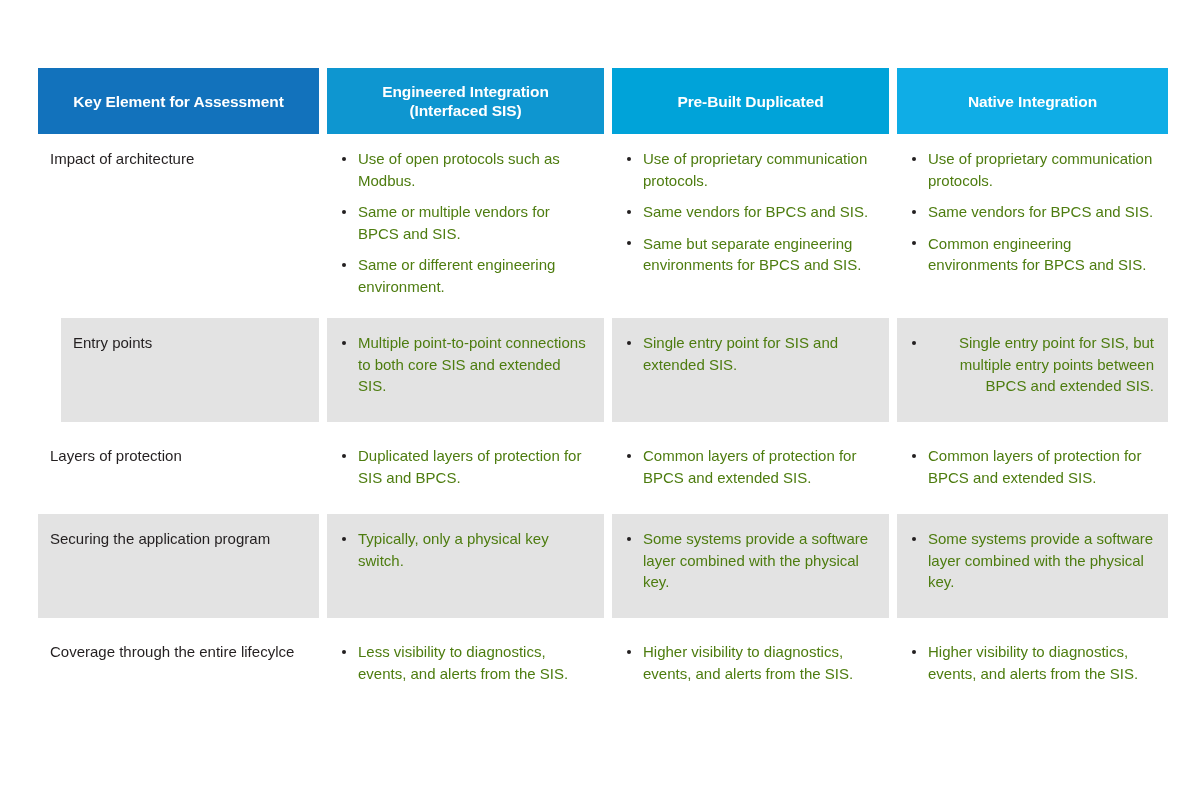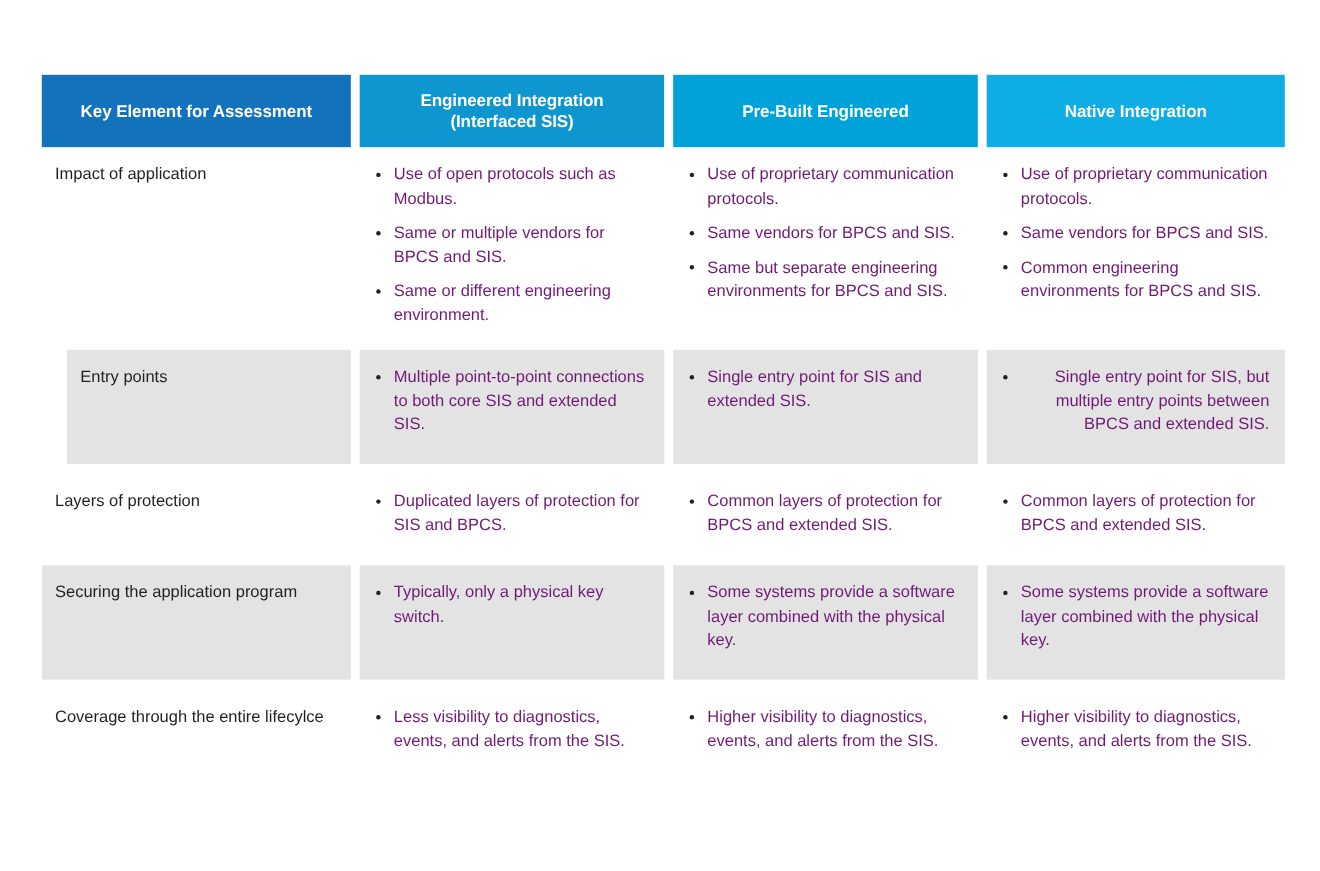--- a/index.html
+++ b/index.html
@@ -76,21 +76,21 @@
 
   ul.bullets {
     list-style: none;
     margin: 0;
     padding: 0;
   }
   ul.bullets li {
     position: relative;
     padding-left: 17px;
     margin-bottom: 10px;
-    color: #701a75;
+    color: #4d7c0f;
   }
   ul.bullets li:last-child { margin-bottom: 0; }
   ul.bullets li .dot {
     position: absolute;
     left: 1px;
     top: 8.5px;
     width: 4px;
     height: 4px;
     border-radius: 50%;
     background: #231f20;
@@ -136,37 +136,37 @@
           <div class="hcell" style="background: rgb(14, 150, 208);">
             <div>
               <span>Engineered Integration</span>
               <span>(Interfaced SIS)</span>
             </div>
           </div>
         </th>
         <th class="hgap"></th>
         <th>
           <div class="hcell" style="background: rgb(0, 163, 217);">
-            <span>Pre-Built Engineered</span>
+            <span>Pre-Built Duplicated</span>
           </div>
         </th>
         <th class="hgap"></th>
         <th>
           <div class="hcell" style="background: rgb(15, 173, 230); text-align: right;">
             <span>Native Integration</span>
           </div>
         </th>
       </tr>
     </thead>
 
     <tbody id="tbody">
         <tr class="trow row-plain">
           <td>
             <div class="cell label" style="min-height: 168px;">
-              <span class="label-text">Impact of application</span>
+              <span class="label-text">Impact of architecture</span>
             </div>
           </td>
           <td>
             <div class="cell" style="padding: 0px; height: 100%; background: rgb(255, 255, 255);"></div>
           </td>
           <td>
             <div class="cell" style="min-height: 168px;">
               <ul class="bullets">
                 <li><span class="dot"></span><span>Use of open protocols such as Modbus.</span></li>
                 <li><span class="dot"></span><span>Same or multiple vendors for BPCS and SIS.</span></li>

